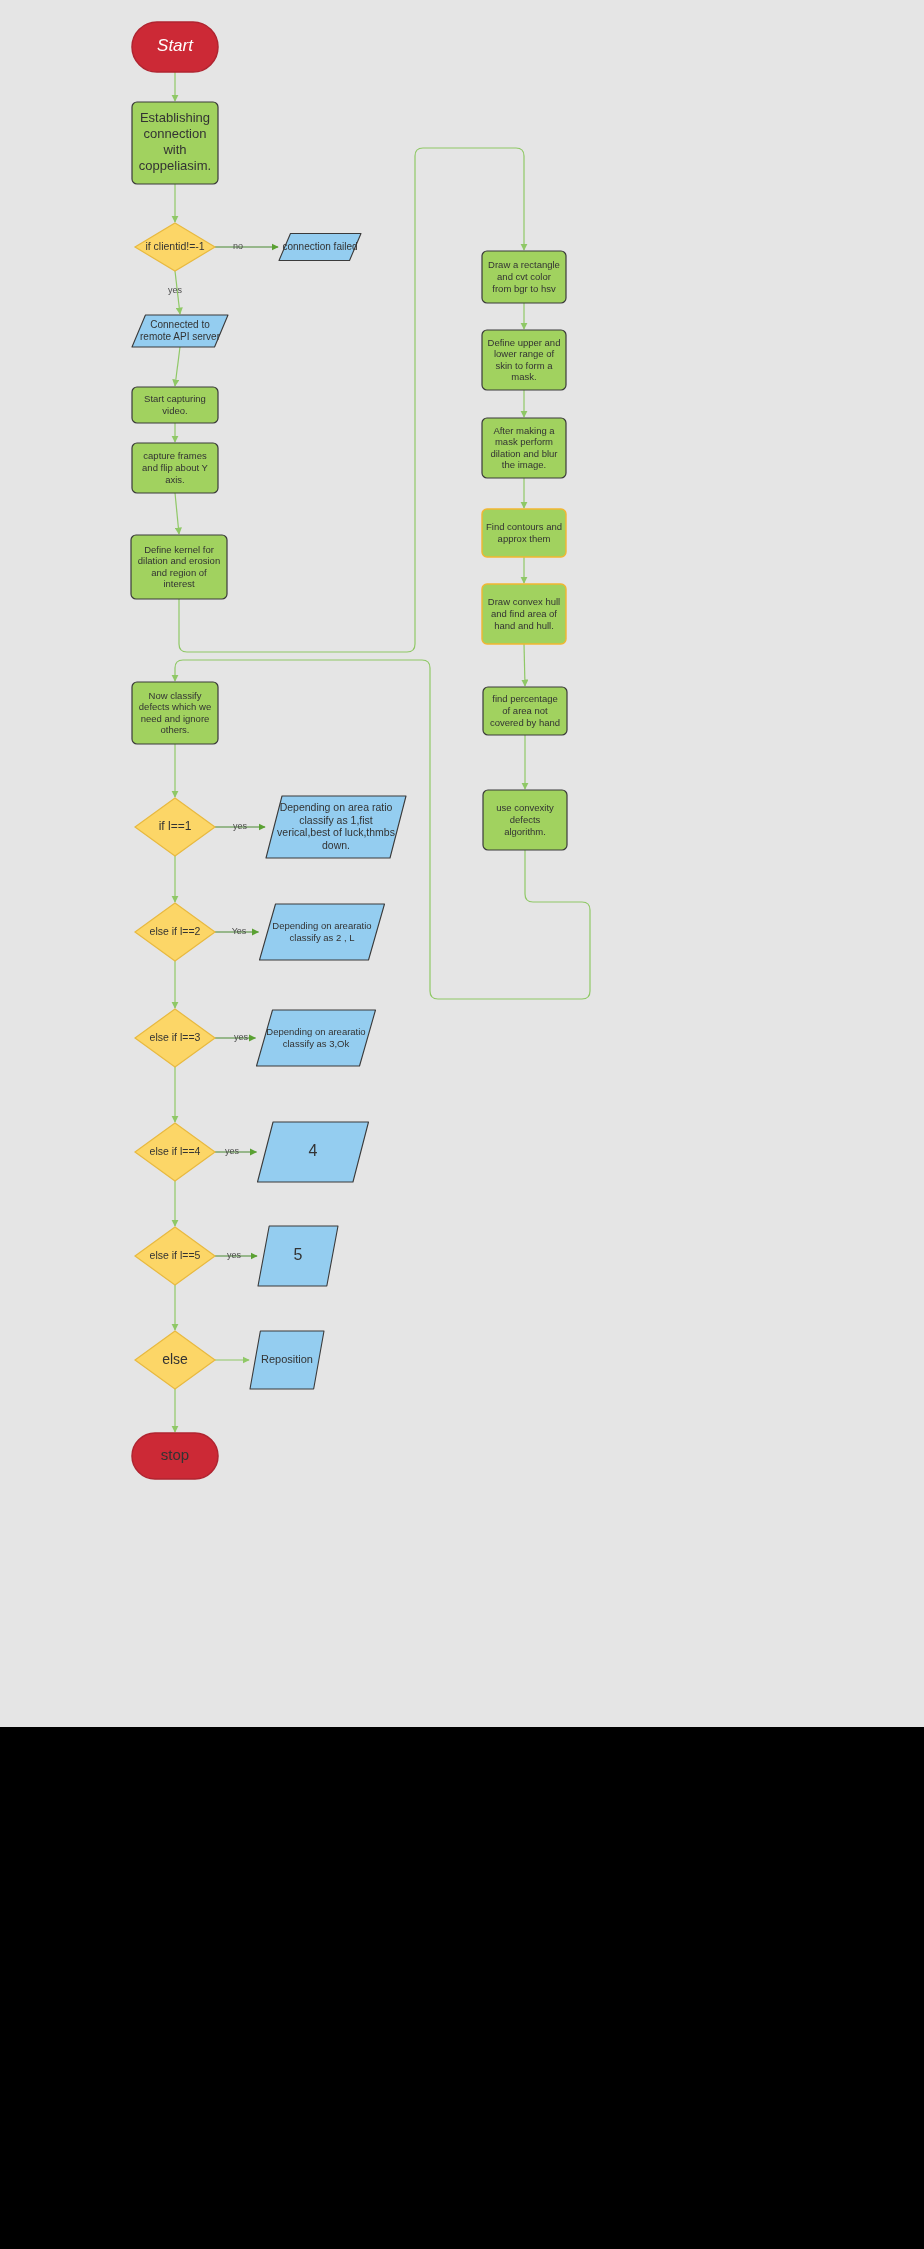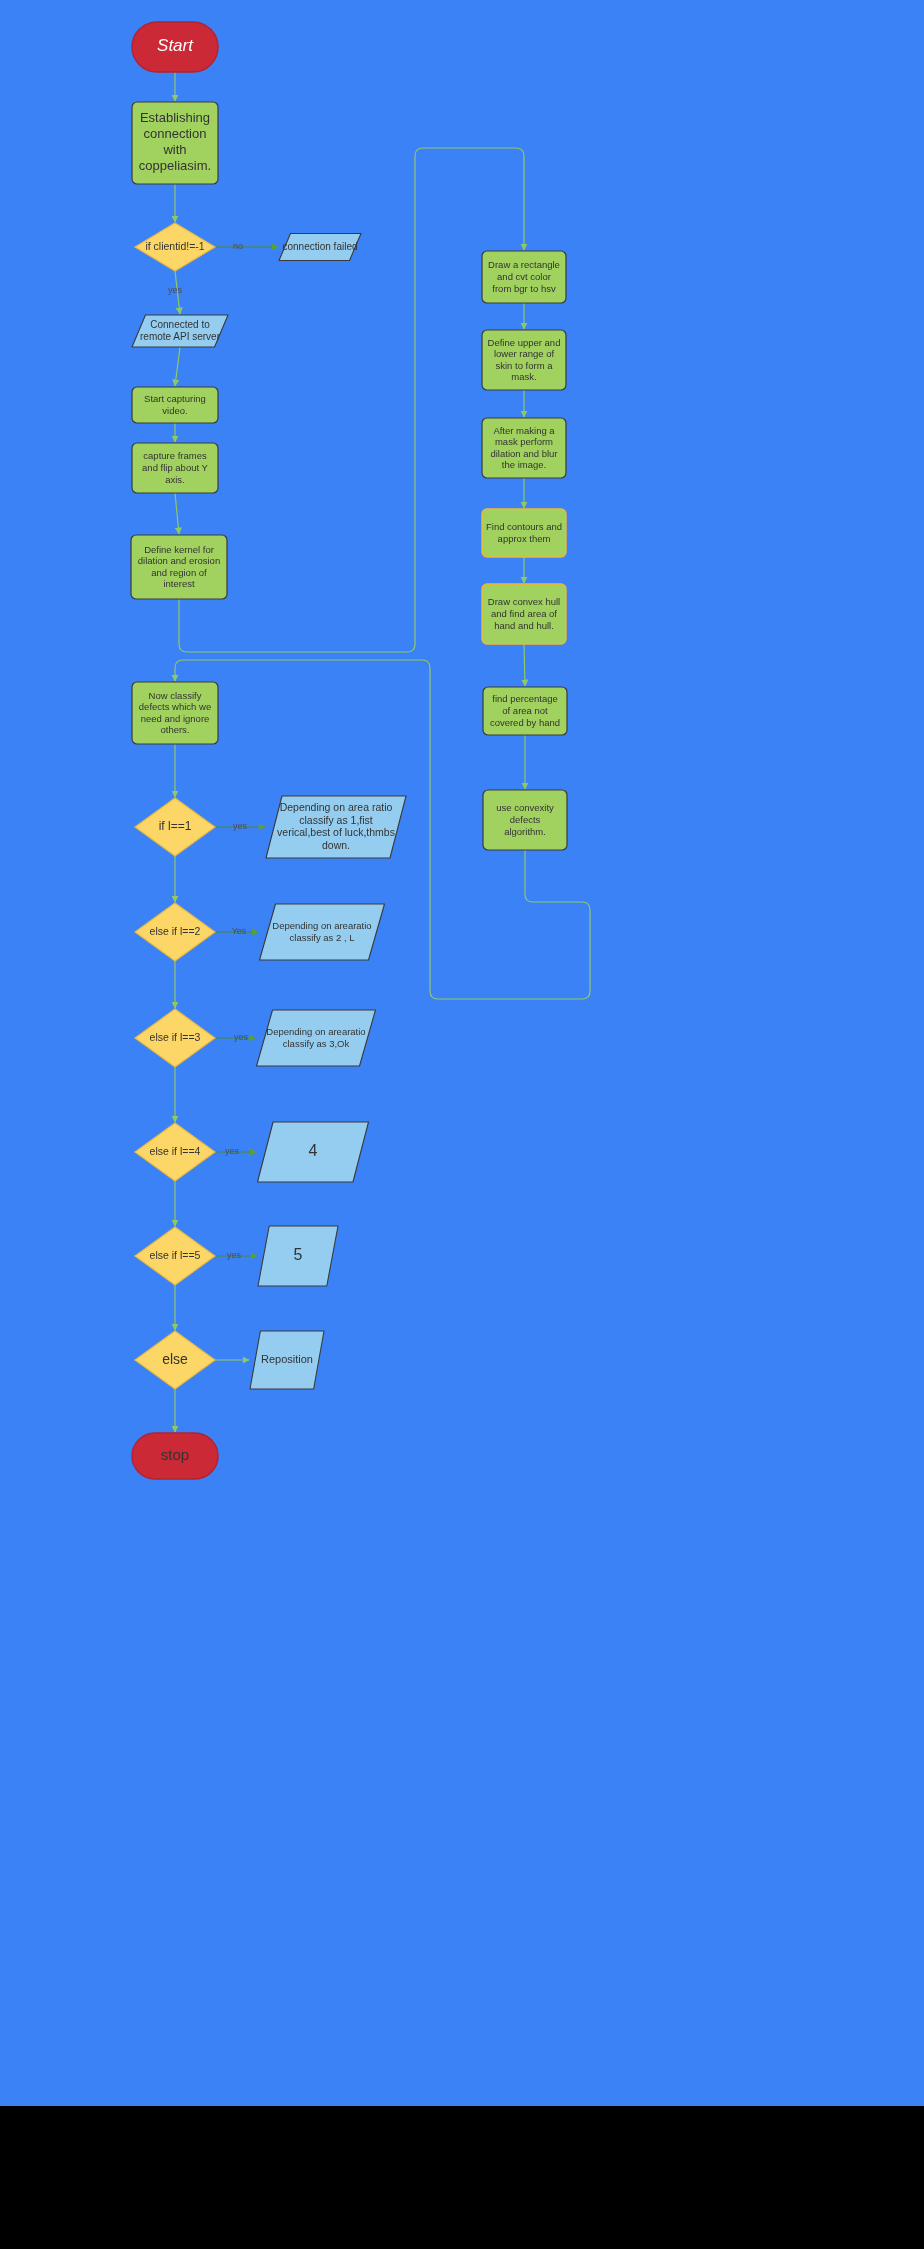--- a/index.html
+++ b/index.html
@@ -9,22 +9,22 @@
   }
   body {
     width: 924px;
     height: 2249px;
     overflow: hidden;
     font-family: "Liberation Sans", sans-serif;
   }
   #chart-root {
     position: relative;
     width: 924px;
-    height: 2106px;
-    background: #3b82f6;
+    height: 1727px;
+    background: #e5e5e5;
     text-decoration: underline;
   }
   svg.flow {
     display: block;
     width: 924px;
     height: 2249px;
   }
   .node-text {
     fill: #333333;
     font-family: "Liberation Sans", sans-serif;

